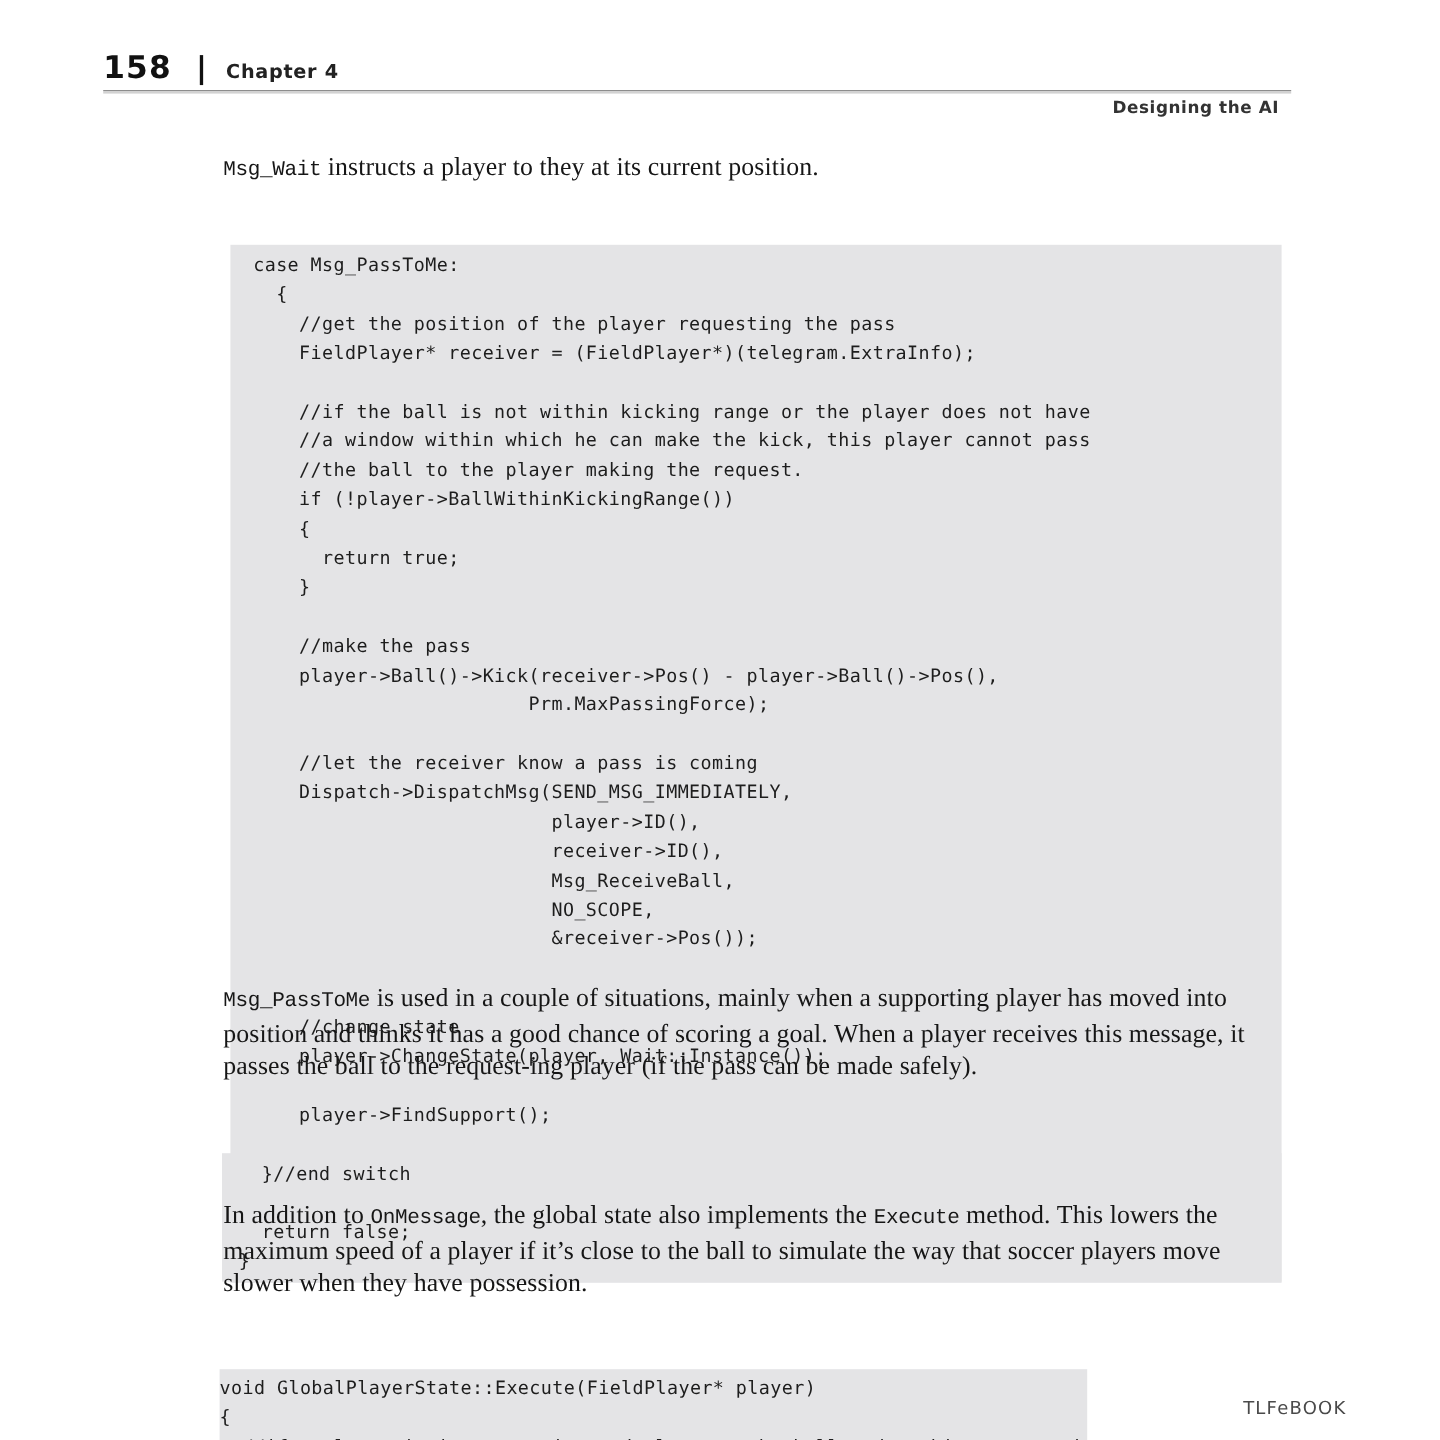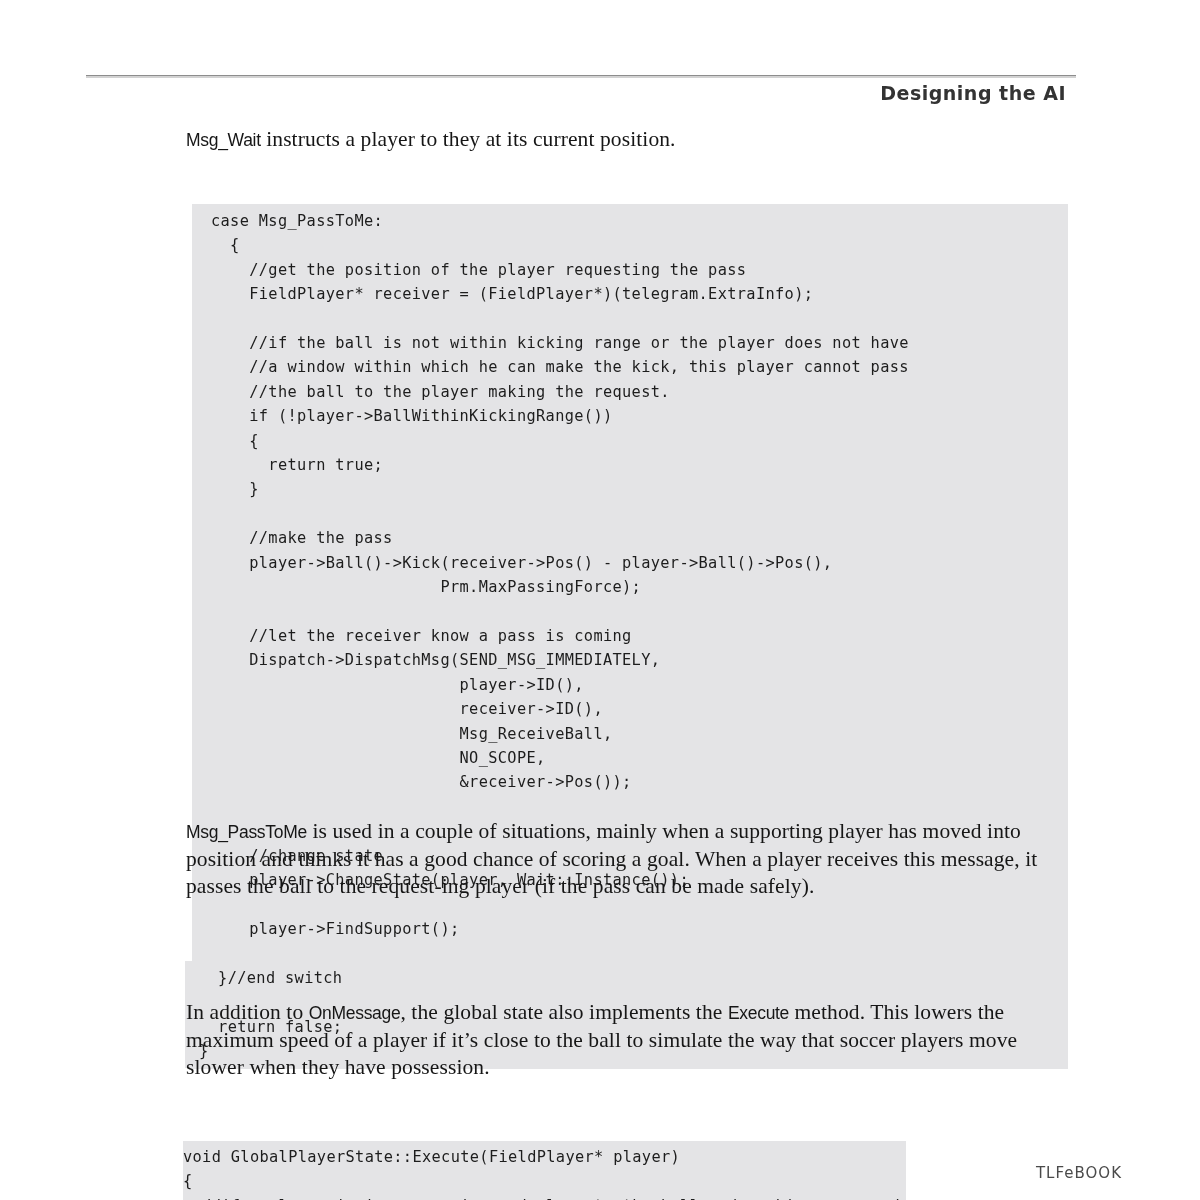--- a/index.html
+++ b/index.html
@@ -65,39 +65,39 @@
     width: 990px;
     height: 3px;
     background: linear-gradient(to bottom, #8d8d8d 0, #8d8d8d 1px, #d2d2d2 1px, #d2d2d2 3px);
   }
 
   .section-title {
     position: absolute;
     right: 134px;
     top: 82px;
     font-family: "DejaVu Sans", sans-serif;
-    font-size: 19px;
+    font-size: 14px;
     font-weight: bold;
     letter-spacing: 0.5px;
     color: #333;
   }
 
   
   .bodytext {
     position: absolute;
     left: 186px;
     font-family: "Liberation Serif", serif;
     font-size: 21.5px;
     line-height: 27px;
     color: #161616;
     width: 880px;
     letter-spacing: 0.1px;
   }
   .bodytext code, code.inl {
-    font-family: Liberation Sans, sans-serif;
+    font-family: Liberation Mono, monospace;
     font-size: 17.5px;
     letter-spacing: -0.3px;
     color: #161616;
   }
 
   
   .codeblock {
     position: absolute;
     background: #e4e4e6;
     font-family: "DejaVu Sans Mono", monospace;
@@ -138,20 +138,25 @@
     letter-spacing: 1px;
     color: #4a4a4a;
     text-align: center;
   }
 </style>
 </head>
 <body>
 
 <div class="page">
 
+  <div class="runhead">
+    <span class="folio">158</span>
+    <span class="folio-rule">|</span>
+    <span class="chaplabel">Chapter 4</span>
+  </div>
 
   <div class="hrule"></div>
 
   <div class="section-title">Designing the AI</div>
 
   <div class="bodytext" style="top:126px;">
     <code class="inl">Msg_Wait</code><span> instructs a player to they at its current position.</span>
   </div>
 
   <pre class="codeblock" id="code-main">case Msg_PassToMe:

